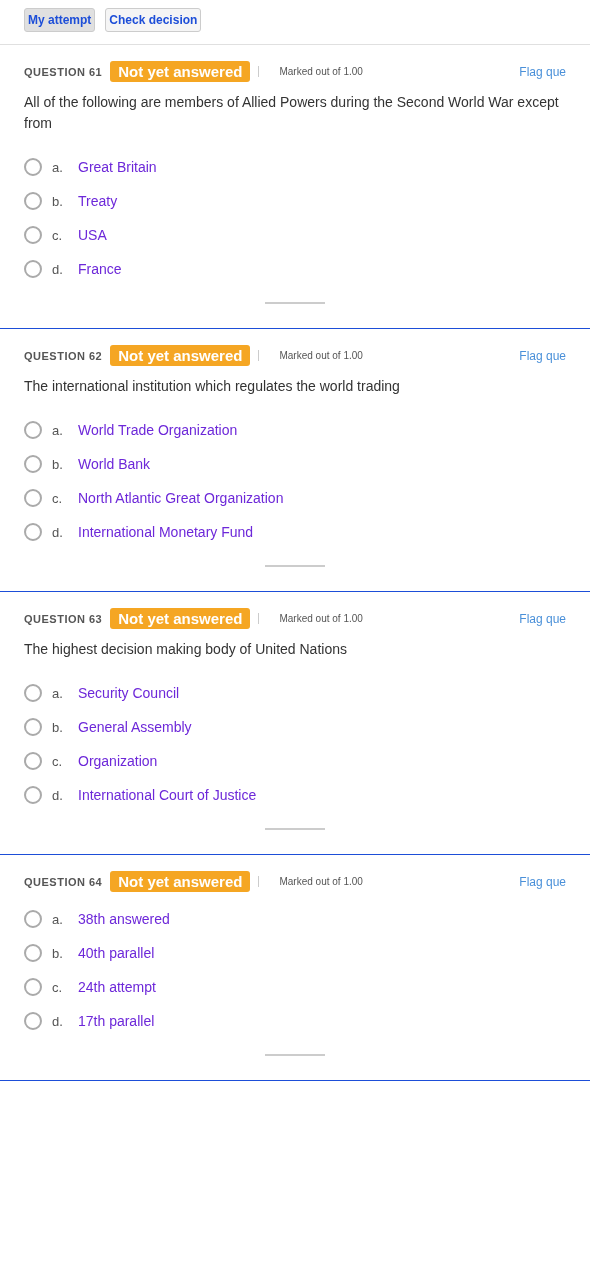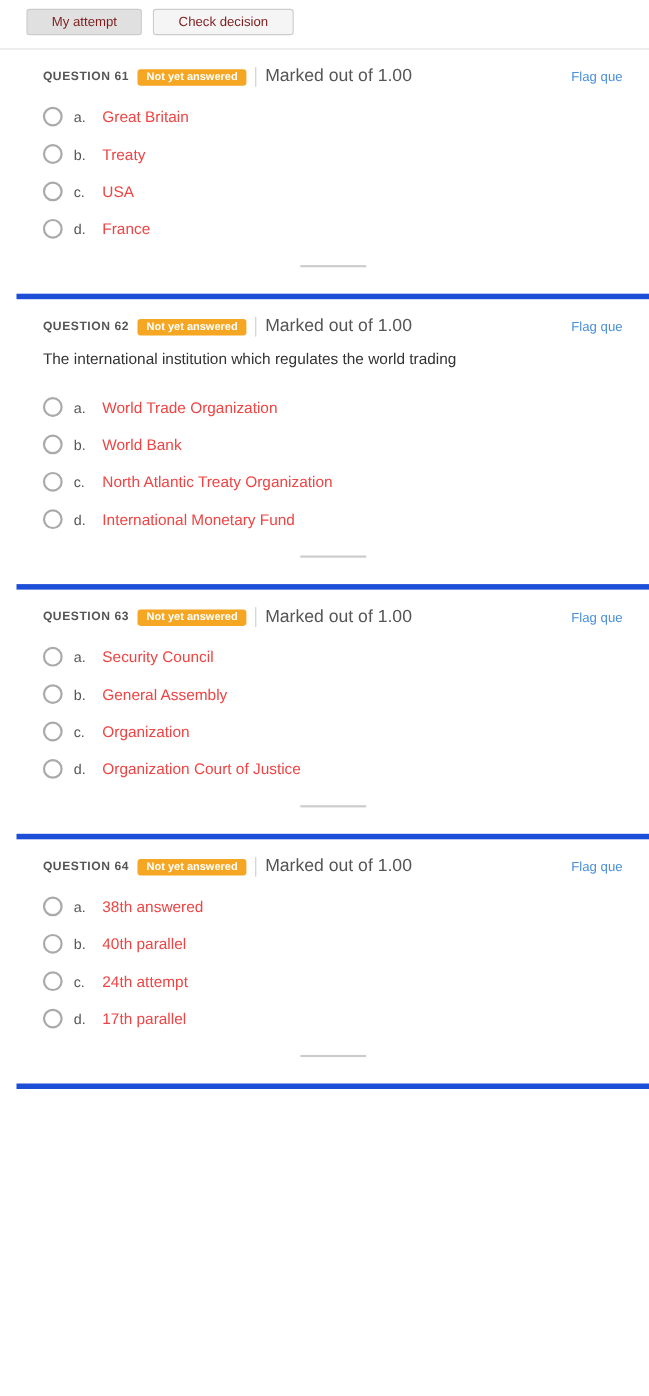--- a/index.html
+++ b/index.html
@@ -6,23 +6,22 @@
     body {
       font-family: Arial, sans-serif;
       font-size: 14px;
       background: #fff;
       color: #333;
       width: 590px;
       overflow-x: hidden;
     }
     .question-block {
       padding: 16px 24px 24px 24px;
-      border-bottom: 5px solid #1d4ed8;
+      border-bottom: 1px solid #1d4ed8;
       position: relative;
-      margin-left: 15px;
     }
     .question-header {
       display: flex;
       align-items: center;
       justify-content: space-between;
       margin-bottom: 10px;
     }
     .question-meta {
       display: flex;
       align-items: center;
@@ -31,30 +30,30 @@
     .question-number {
       font-size: 11px;
       font-weight: bold;
       color: #555;
       text-transform: uppercase;
       letter-spacing: 0.5px;
     }
     .badge-not-answered {
       background: #f5a623;
       color: #fff;
-      font-size: 10px;
+      font-size: 15px;
       padding: 2px 8px;
       border-radius: 3px;
       font-weight: bold;
     }
     .badge-marked {
       color: #555;
-      font-size: 16px;
+      font-size: 10px;
       border-left: 1px solid #ccc;
-      padding-left: 8px;
+      padding-left: 20px;
     }
     .flag-btn {
       color: #4a90d9;
       font-size: 12px;
       cursor: pointer;
       white-space: nowrap;
       background: none;
       border: none;
     }
     .question-text {
@@ -81,36 +80,37 @@
       background: #fff;
       cursor: pointer;
     }
     .option-label-letter {
       color: #555;
       font-size: 13px;
       min-width: 16px;
     }
     .option-label-text {
       font-size: 14px;
-      color: #ef4444;
+      color: #6d28d9;
     }
     .divider-line {
       width: 60px;
       height: 2px;
       background: #ccc;
       margin: 16px auto 0 auto;
     }
     .top-btn {
       font-size: 12px;
-      padding: 4px 22px;
+      padding: 4px 3px;
       border: 1px solid #ccc;
       border-radius: 3px;
       background: #f5f5f5;
       cursor: pointer;
-      color: #7f1d1d;
+      color: #1d4ed8;
+      font-weight: bold;
     }
     .top-btn-active {
       background: #e0e0e0;
     }
   </style>
 </head>
 <body>
 
 <div style="padding: 8px 24px 12px 24px; border-bottom: 1px solid #e0e0e0;">
   <div style="display:flex; gap:10px;">
@@ -122,20 +122,21 @@
 <div id="questions-container">
     <div class="question-block">
       <div class="question-header">
         <div class="question-meta">
           <span class="question-number">QUESTION 61</span>
           <span class="badge-not-answered">Not yet answered</span>
           <span class="badge-marked">Marked out of 1.00</span>
         </div>
         <button class="flag-btn">Flag que</button>
       </div>
+      <div class="question-text">All of the following are members of Allied Powers during the Second World War except from</div>
       <ul class="options-list">
         <li class="option-item">
           <div class="option-radio"></div>
           <span class="option-label-letter">a.</span>
           <span class="option-label-text">Great Britain</span>
         </li>
         <li class="option-item">
           <div class="option-radio"></div>
           <span class="option-label-letter">b.</span>
           <span class="option-label-text">Treaty</span>
@@ -170,59 +171,60 @@
           <span class="option-label-text">World Trade Organization</span>
         </li>
         <li class="option-item">
           <div class="option-radio"></div>
           <span class="option-label-letter">b.</span>
           <span class="option-label-text">World Bank</span>
         </li>
         <li class="option-item">
           <div class="option-radio"></div>
           <span class="option-label-letter">c.</span>
-          <span class="option-label-text">North Atlantic Treaty Organization</span>
+          <span class="option-label-text">North Atlantic Great Organization</span>
         </li>
         <li class="option-item">
           <div class="option-radio"></div>
           <span class="option-label-letter">d.</span>
           <span class="option-label-text">International Monetary Fund</span>
         </li>
       </ul>
       <div class="divider-line"></div>
     </div>
     <div class="question-block">
       <div class="question-header">
         <div class="question-meta">
           <span class="question-number">QUESTION 63</span>
           <span class="badge-not-answered">Not yet answered</span>
           <span class="badge-marked">Marked out of 1.00</span>
         </div>
         <button class="flag-btn">Flag que</button>
       </div>
+      <div class="question-text">The highest decision making body of United Nations</div>
       <ul class="options-list">
         <li class="option-item">
           <div class="option-radio"></div>
           <span class="option-label-letter">a.</span>
           <span class="option-label-text">Security Council</span>
         </li>
         <li class="option-item">
           <div class="option-radio"></div>
           <span class="option-label-letter">b.</span>
           <span class="option-label-text">General Assembly</span>
         </li>
         <li class="option-item">
           <div class="option-radio"></div>
           <span class="option-label-letter">c.</span>
           <span class="option-label-text">Organization</span>
         </li>
         <li class="option-item">
           <div class="option-radio"></div>
           <span class="option-label-letter">d.</span>
-          <span class="option-label-text">Organization Court of Justice</span>
+          <span class="option-label-text">International Court of Justice</span>
         </li>
       </ul>
       <div class="divider-line"></div>
     </div>
     <div class="question-block">
       <div class="question-header">
         <div class="question-meta">
           <span class="question-number">QUESTION 64</span>
           <span class="badge-not-answered">Not yet answered</span>
           <span class="badge-marked">Marked out of 1.00</span>

